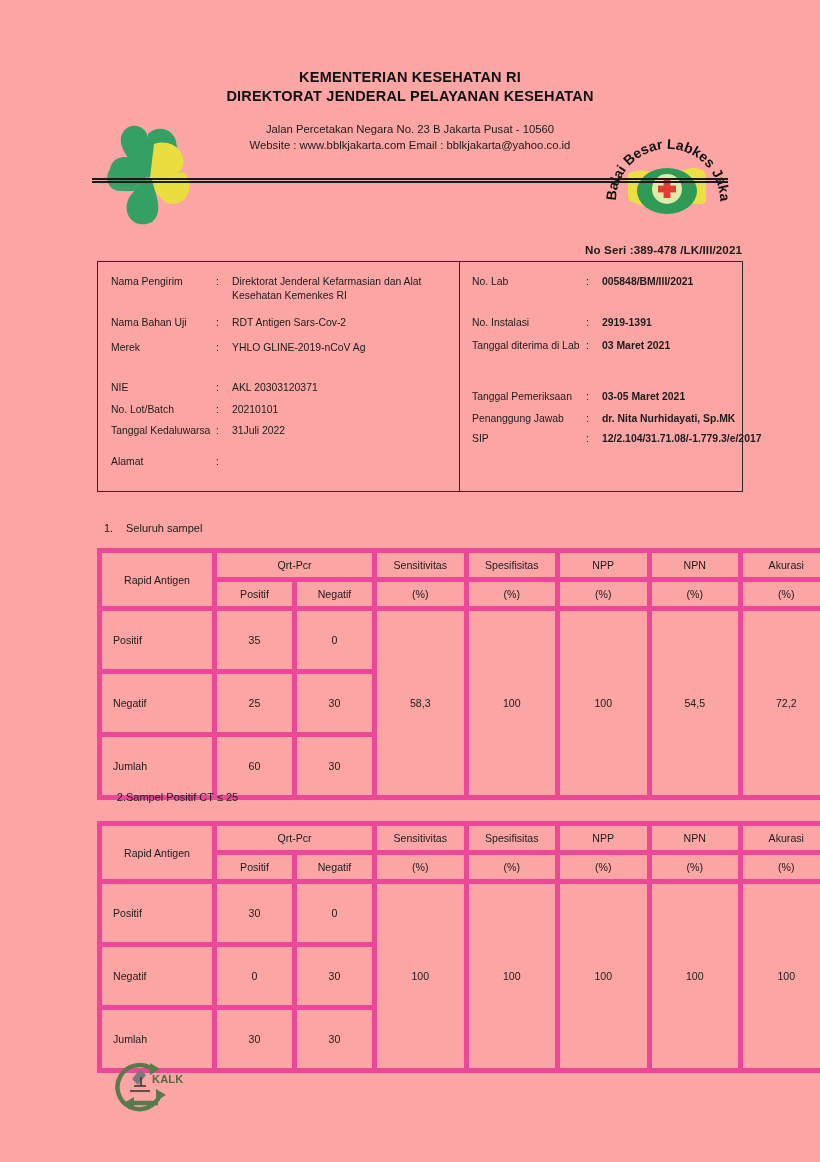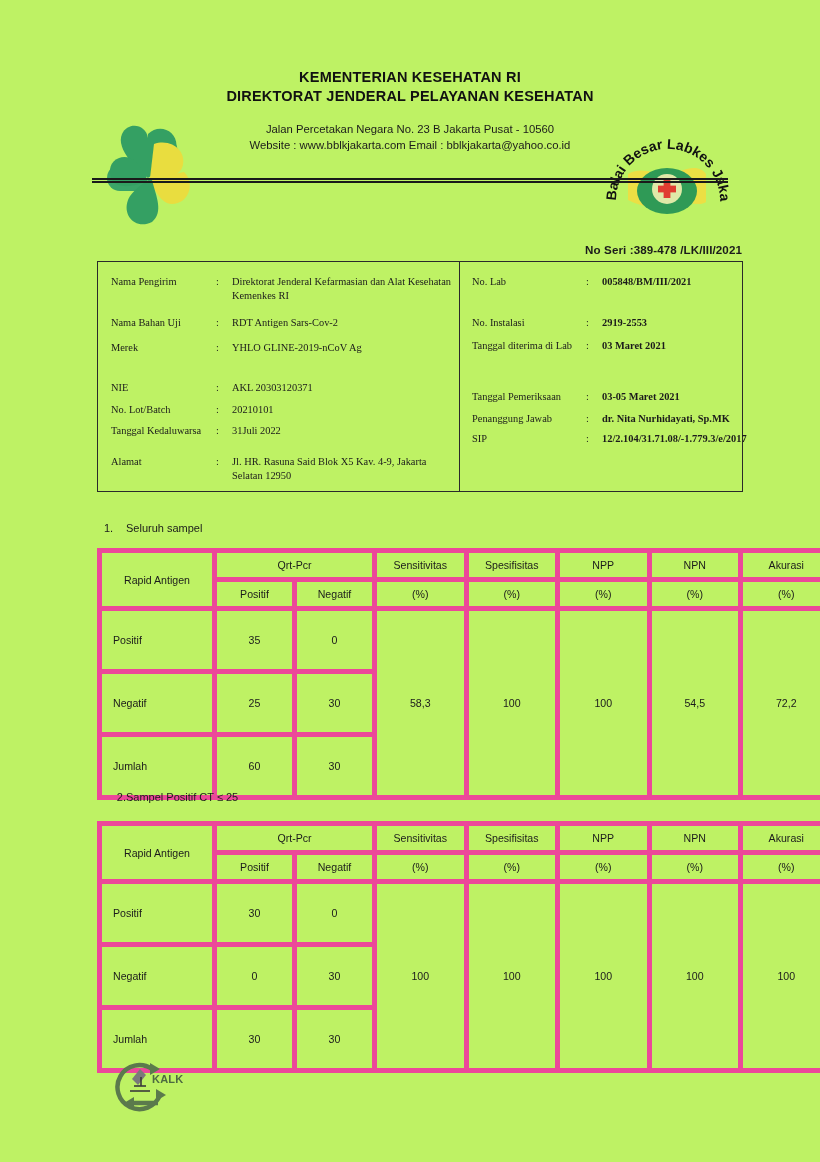--- a/index.html
+++ b/index.html
@@ -13,21 +13,21 @@
     position: relative;
     font-family: "Liberation Sans", sans-serif;
     color: #1b1b1b;
     overflow: hidden;
   }
 
   
   .page {
     position: absolute;
     inset: 0;
-    background: #bef264;
+    background: #fca5a5;
   }
 
   
   .letterhead {
     position: absolute;
     left: 0;
     top: 58px;
     width: 820px;
     height: 122px;
   }
@@ -114,21 +114,20 @@
     top: 261px;
     width: 646px;
     height: 231px;
     border: 1.2px solid #2a2a2a;
     display: flex;
     box-sizing: border-box;
   }
   .info-col {
     box-sizing: border-box;
     padding: 13px 0 0 0;
-    font-family: Liberation Serif, serif;
   }
   .info-col.left  { width: 362px; border-right: 1.2px solid #2a2a2a; padding-left: 13px; }
   .info-col.right { width: 282px; padding-left: 12px; }
 
   .irow {
     display: flex;
     font-size: 10.4px;
     line-height: 13.6px;
     color: #1b1b1b;
   }
@@ -294,34 +293,33 @@
         <div class="ivalue">20210101</div>
       </div>
       <div class="irow" style="margin-top:8px">
         <div class="ilabel">Tanggal Kedaluwarsa</div>
         <div class="icolon">:</div>
         <div class="ivalue">31Juli  2022</div>
       </div>
       <div class="irow" style="margin-top:17px">
         <div class="ilabel">Alamat</div>
         <div class="icolon">:</div>
-        <div class="ivalue">Jl. HR. Rasuna Said Blok X5 Kav. 4-9, Jakarta Selatan 12950</div>
       </div>
     </div>
 
     <div class="info-col right">
       <div class="irow">
         <div class="ilabel">No. Lab</div>
         <div class="icolon">:</div>
         <div class="ivalue b">005848/BM/III/2021</div>
       </div>
       <div class="irow" style="margin-top:27px">
         <div class="ilabel">No. Instalasi</div>
         <div class="icolon">:</div>
-        <div class="ivalue b">2919-2553</div>
+        <div class="ivalue b">2919-1391</div>
       </div>
       <div class="irow" style="margin-top:10px">
         <div class="ilabel">Tanggal diterima di Lab</div>
         <div class="icolon">:</div>
         <div class="ivalue b">03 Maret 2021</div>
       </div>
       <div class="irow" style="margin-top:37px">
         <div class="ilabel">Tanggal Pemeriksaan</div>
         <div class="icolon">:</div>
         <div class="ivalue b">03-05 Maret 2021</div>

